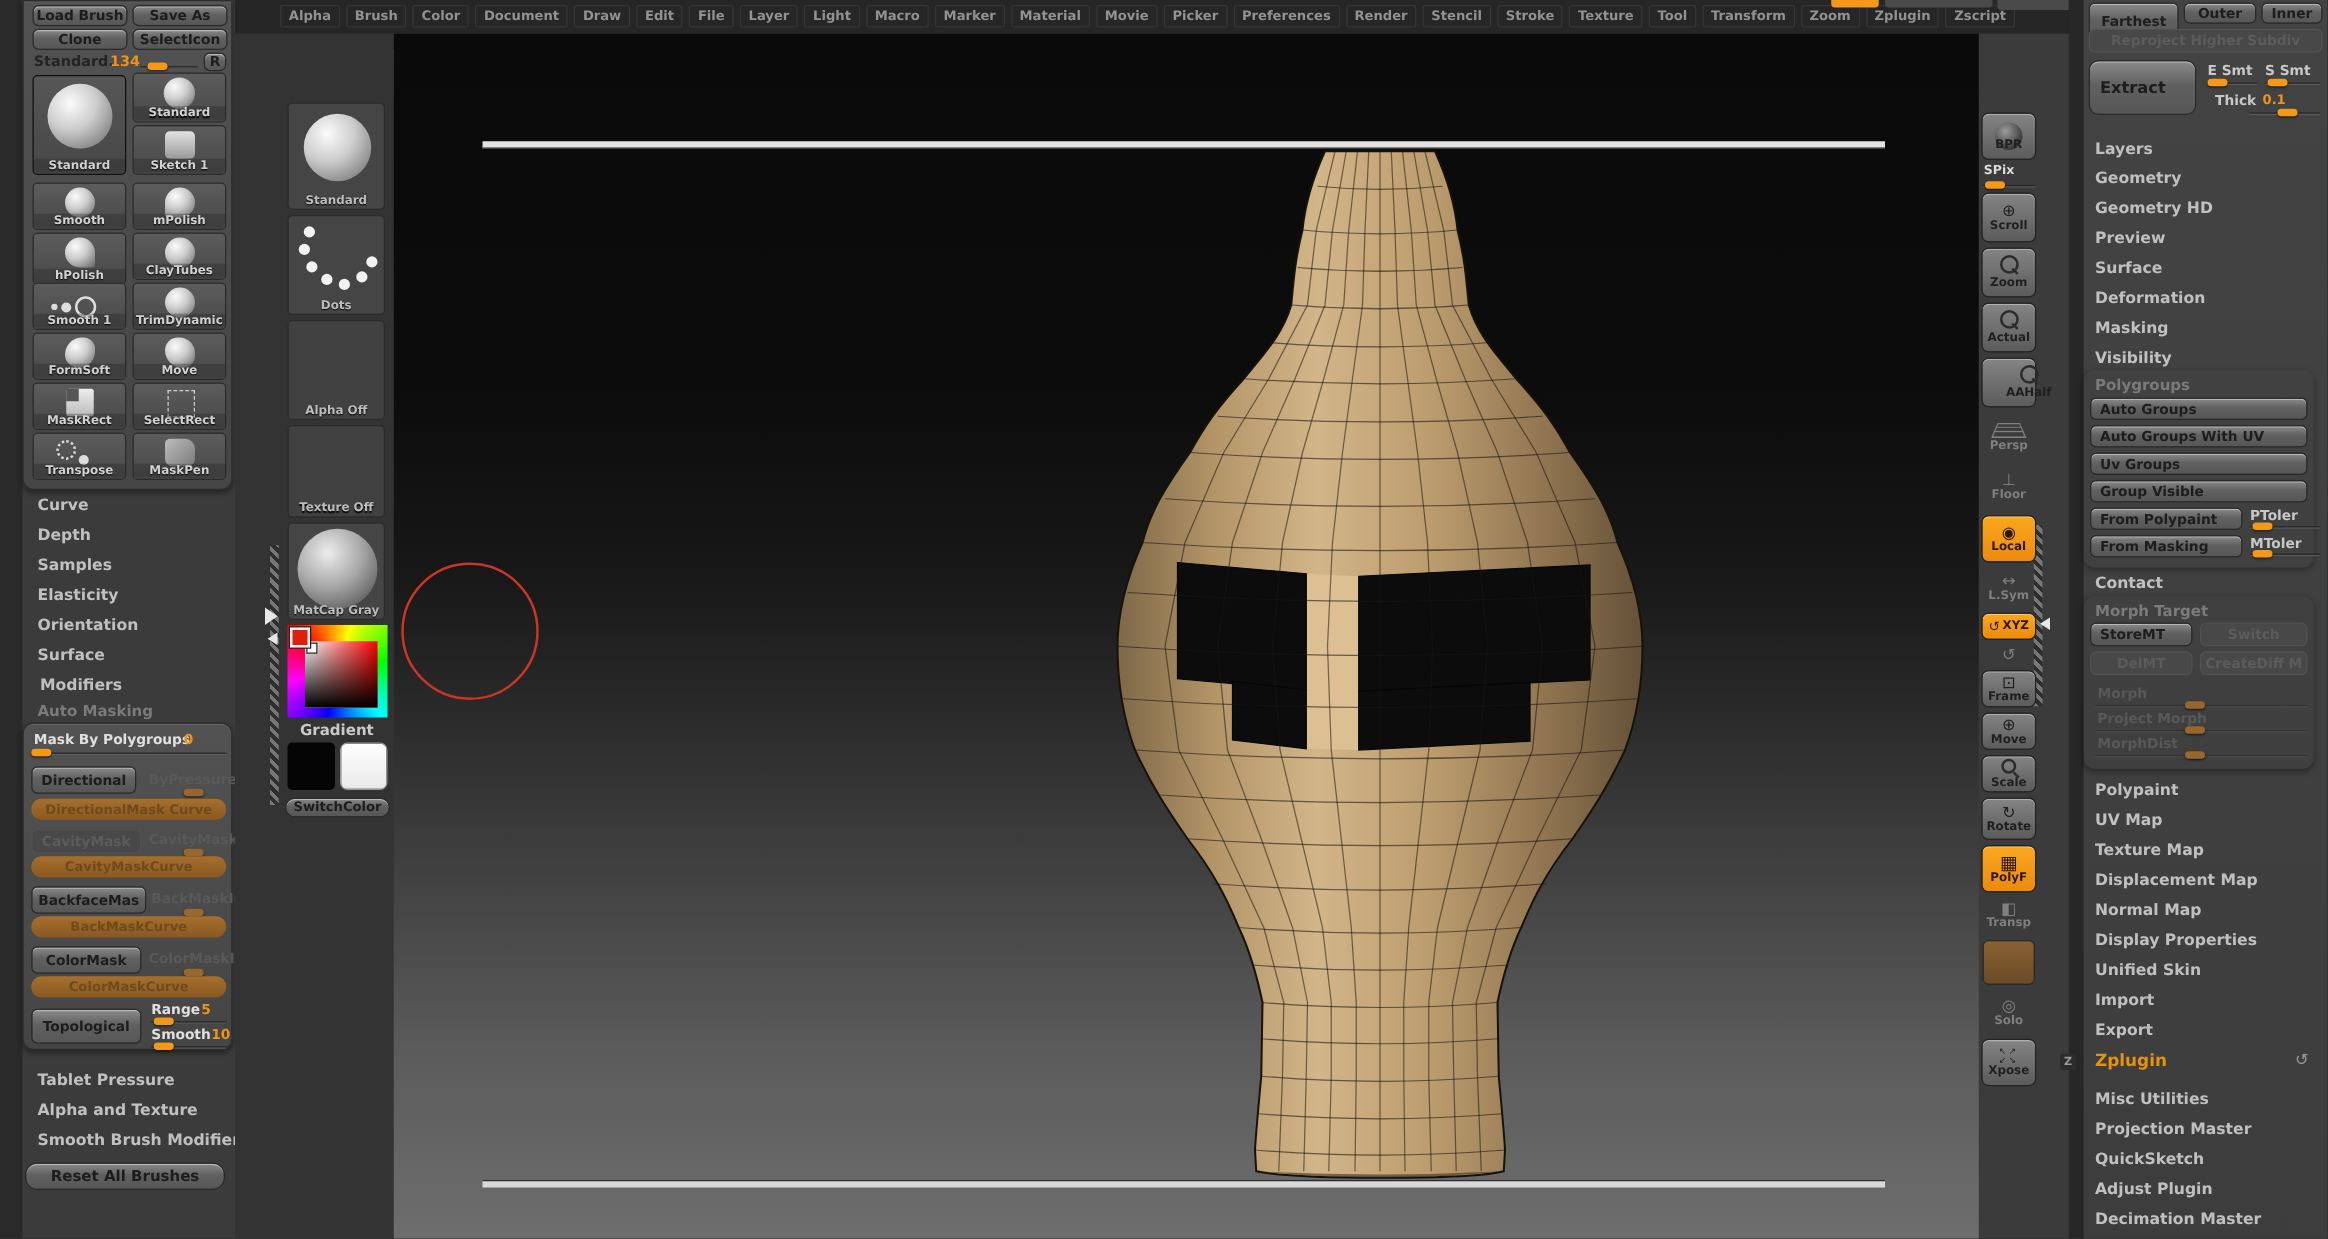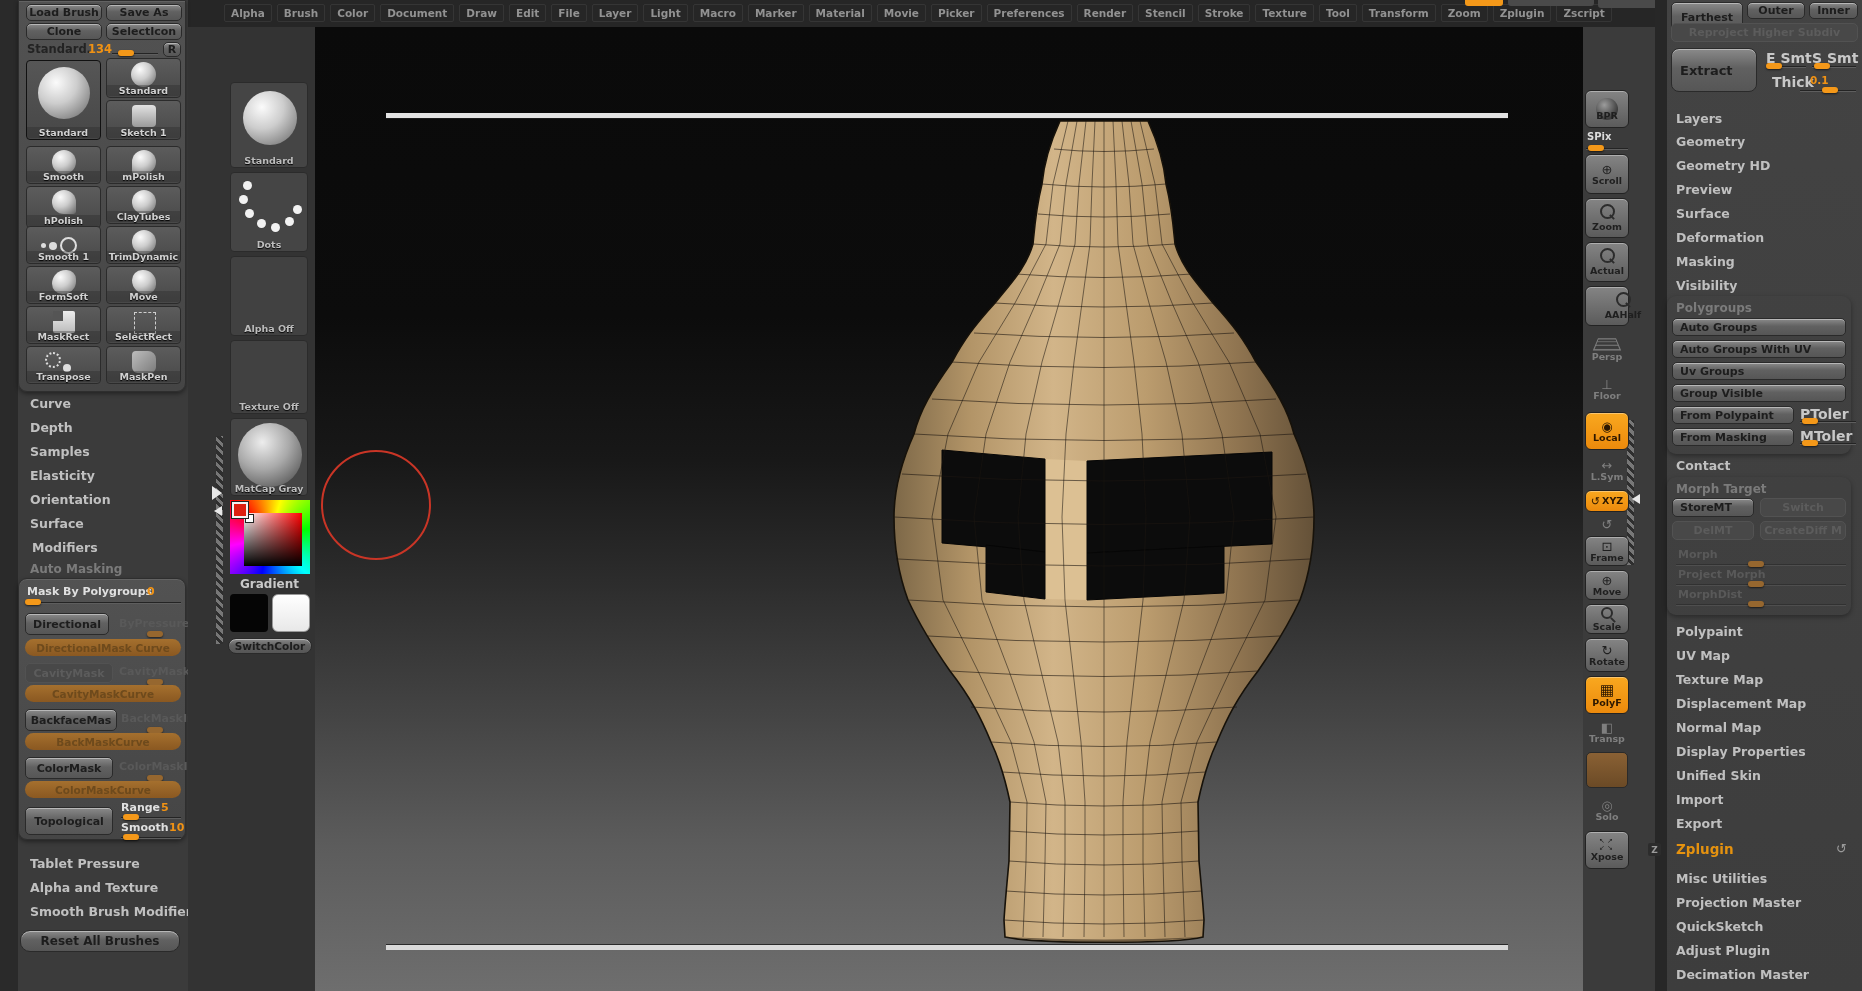--- a/index.html
+++ b/index.html
@@ -12,21 +12,21 @@
        display:flex;align-items:center;justify-content:center;border-radius:5px;white-space:nowrap;}
   .btn-mid{background:linear-gradient(#4f4f4f,#424242);border:1px solid #5c5c5c;
        color:#c3c3c3;font-size:11px;display:flex;align-items:center;justify-content:center;border-radius:5px;}
   .btn-dis{background:#484848;border:1px solid #525252;color:#5c5c5c;font-size:11px;
        display:flex;align-items:center;justify-content:center;border-radius:5px;white-space:nowrap;}
   .btn-orange{background:linear-gradient(#f9ab25,#ec8c0e);border:1px solid #1c1c1c;color:#2b1600;
        display:flex;align-items:center;justify-content:center;border-radius:5px;}
   .active-ring{border:2px solid #ececec;box-shadow:0 0 0 1px #1a1a1a;}
   .panel{background:linear-gradient(#525252,#454545);border:1px solid #2e2e2e;border-radius:9px;
        box-shadow:inset 0 1px 0 rgba(255,255,255,.1),0 2px 4px rgba(0,0,0,.4);}
-  .lbl-sm{color:#c8c8c8;font-size:14px;text-align:right;}
+  .lbl-sm{color:#c8c8c8;font-size:11px;text-align:right;}
   .dim{color:#595959;}
   .otxt{color:#f09214;}
   .track{height:2px;background:#242424;border-bottom:1px solid #5e5e5e;}
   .pill{width:16px;height:6px;border-radius:3px;background:#f49819;box-shadow:0 1px 2px rgba(0,0,0,.6);}
   .pill.dull{background:#96672f;}
   .curve-bar{background:linear-gradient(#a5702e,#8a5821);color:#6e4a1c;border-radius:9px;font-size:10.5px;
        display:flex;align-items:center;justify-content:center;}
   .cell{background:linear-gradient(#5c5c5c,#484848);border:1px solid #2b2b2b;border-radius:4px;}
   .cell .cl{position:absolute;bottom:1px;left:0;width:100%;text-align:center;font-size:9.5px;
        color:#d2d2d2;text-shadow:0 1px 1px #000;background:rgba(40,40,40,.35);border-radius:0 0 3px 3px;}

